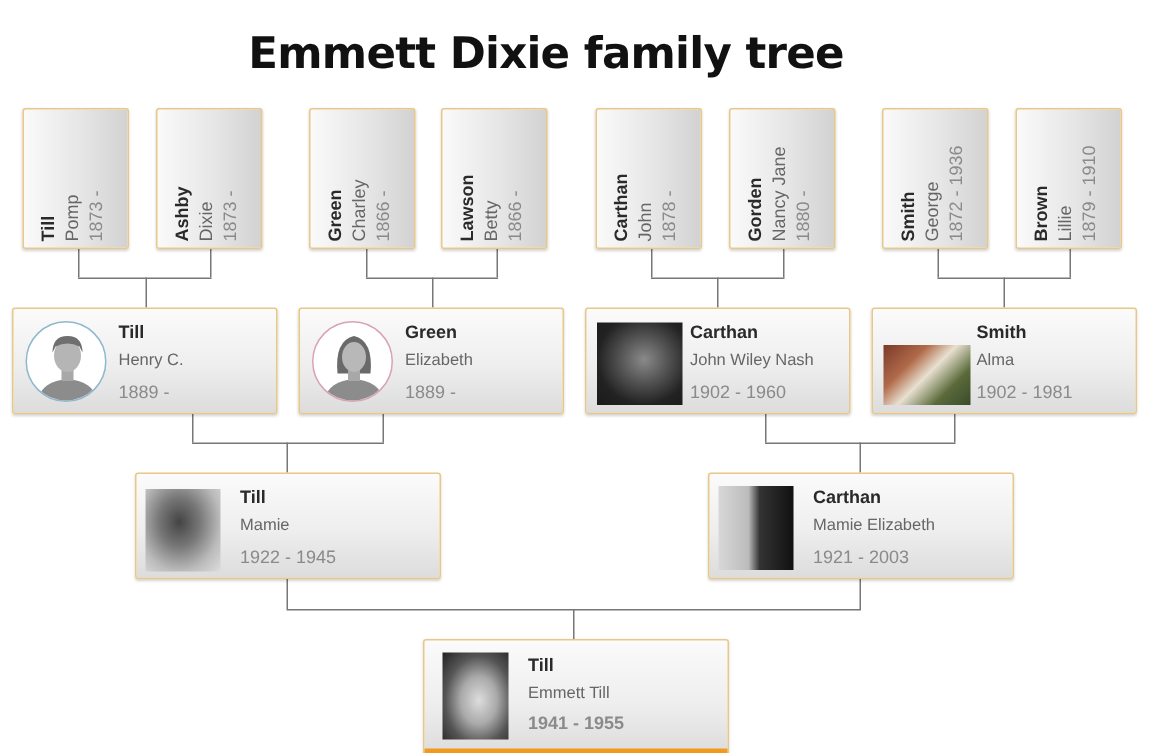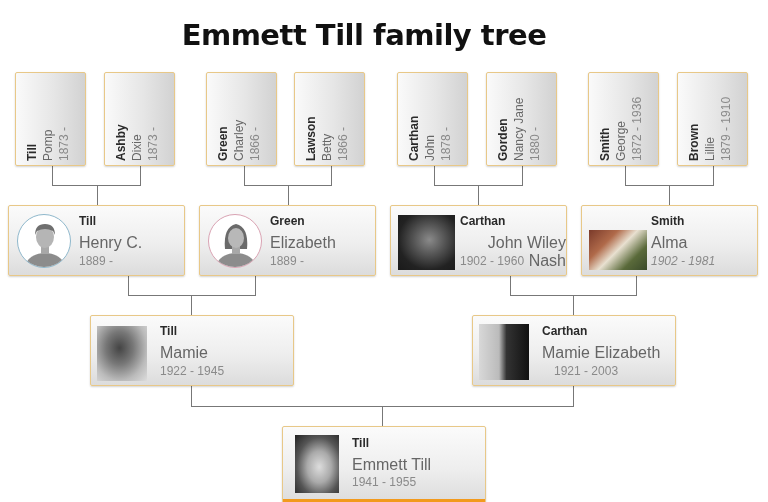--- a/index.html
+++ b/index.html
@@ -10,30 +10,30 @@
   .vtext{position:absolute;left:0;bottom:6px;width:94px;height:71px;transform-origin:0 0;transform:rotate(-90deg) translateX(-100%);}
   .vtext{left:0;top:0;bottom:auto;}
   .vline{position:absolute;white-space:nowrap;font-size:12px;line-height:17px;left:6px;}
   .vl1{top:8px;font-weight:bold;color:#2a2a2a;}
   .vl2{top:24px;color:#666;}
   .vl3{top:40px;color:#8a8a8a;}
   .hcard{position:absolute;height:71px;box-sizing:border-box;border:1px solid #e8c888;border-radius:2px;
     background:linear-gradient(to bottom,#fbfbfb 0%,#eeeeee 55%,#dcdcdc 100%);box-shadow:0 1px 2px rgba(0,0,0,0.18);}
   .hcard .photo{position:absolute;left:7px;top:9px;width:57px;height:55px;background:#777;}
   .hcard .t1{position:absolute;top:8px;font-size:12px;font-weight:bold;color:#2a2a2a;}
-  .hcard .t2{position:absolute;top:28px;font-size:16px;color:#666;text-align:right;}
+  .hcard .t2{position:absolute;top:28px;font-size:11px;color:#666;text-align:right;}
   .hcard .t3{position:absolute;top:48px;font-size:12px;color:#8a8a8a;}
   .avatar{position:absolute;left:8px;top:8px;width:54px;height:54px;border-radius:50%;background:#fff;box-sizing:border-box;overflow:hidden;}
   .ln{position:absolute;background:#777;}
   .focus-bar{position:absolute;left:0;right:0;bottom:-1px;height:5px;background:#f29a1d;}
 </style>
 </head>
 <body>
 
-<div class="title">Emmett Till family tree</div>
+<div class="title">Emmett Dixie family tree</div>
 
 <div>
   <div class="ln" style="left:52px;top:166px;width:1px;height:19px;"></div>
   <div class="ln" style="left:140px;top:166px;width:1px;height:19px;"></div>
   <div class="ln" style="left:52px;top:185px;width:89px;height:1px;"></div>
   <div class="ln" style="left:97px;top:185px;width:1px;height:20px;"></div>
 
   <div class="ln" style="left:244px;top:166px;width:1px;height:19px;"></div>
   <div class="ln" style="left:331px;top:166px;width:1px;height:19px;"></div>
   <div class="ln" style="left:244px;top:185px;width:88px;height:1px;"></div>
@@ -154,36 +154,36 @@
   <div class="photo" style="background:radial-gradient(ellipse at 55% 45%,#8a8a8a 0%,#555 35%,#222 70%,#1a1a1a 100%);"></div>
   <div class="t1" style="left:69px;">Carthan</div>
   <div class="t2" style="left:69px;">John Wiley Nash</div>
   <div class="t3" style="left:69px;">1902 - 1960</div>
 </div>
 
 <div class="hcard" style="left:581px;top:205px;width:177px;">
   <div class="photo" style="top:24px;height:40px;width:58px;background:linear-gradient(135deg,#7a3a2a 0%,#b06a4a 30%,#e8e0d0 50%,#5a6a3a 75%,#3a4a2a 100%);"></div>
   <div class="t1" style="left:69px;">Smith</div>
   <div class="t2" style="left:69px;">Alma</div>
-  <div class="t3" style="left:69px;font-style:italic;">1902 - 1981</div>
+  <div class="t3" style="left:69px;">1902 - 1981</div>
 </div>
 
 <div class="hcard" style="left:90px;top:315px;width:204px;">
   <div class="photo" style="left:6px;top:10px;width:50px;height:55px;background:radial-gradient(ellipse at 45% 40%,#444 0%,#777 35%,#bbb 70%,#ddd 100%);"></div>
   <div class="t1" style="left:69px;">Till</div>
   <div class="t2" style="left:69px;">Mamie</div>
   <div class="t3" style="left:69px;">1922 - 1945</div>
 </div>
 
 <div class="hcard" style="left:472px;top:315px;width:204px;">
   <div class="photo" style="left:6px;top:8px;width:50px;height:56px;background:linear-gradient(90deg,#d8d8d8 0%,#bbb 40%,#333 55%,#111 100%);"></div>
   <div class="t1" style="left:69px;">Carthan</div>
   <div class="t2" style="left:69px;">Mamie Elizabeth</div>
-  <div class="t3" style="left:81px;">1921 - 2003</div>
+  <div class="t3" style="left:69px;">1921 - 2003</div>
 </div>
 
 <div class="hcard" style="left:282px;top:426px;width:204px;height:78px;">
   <div class="photo" style="left:12px;top:8px;width:44px;height:58px;background:radial-gradient(ellipse at 55% 55%,#ddd 0%,#aaa 35%,#555 65%,#222 100%);"></div>
   <div class="t1" style="left:69px;top:9px;">Till</div>
   <div class="t2" style="left:69px;top:29px;">Emmett Till</div>
-  <div class="t3" style="left:69px;top:48px;">1941 - 1955</div>
+  <div class="t3" style="left:69px;top:48px;font-weight:bold;">1941 - 1955</div>
   <div class="focus-bar"></div>
 </div>
 
 </body></html>

